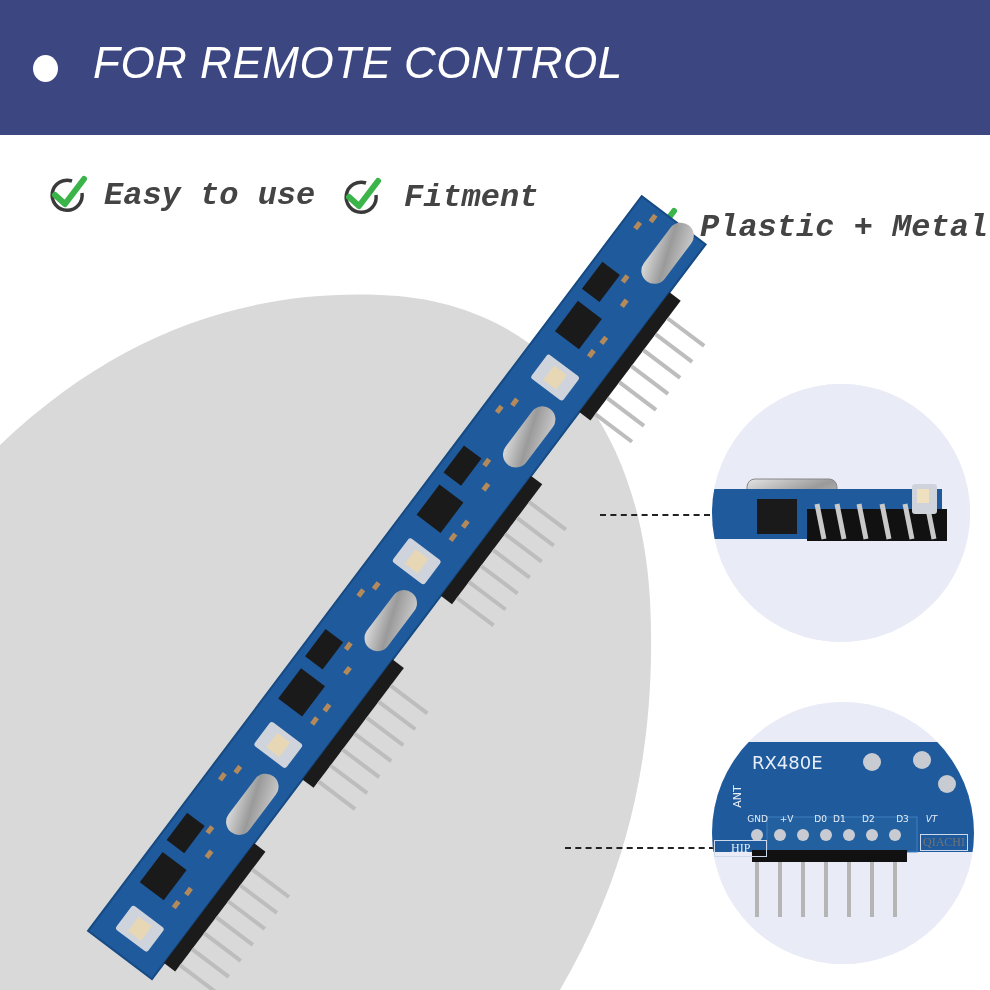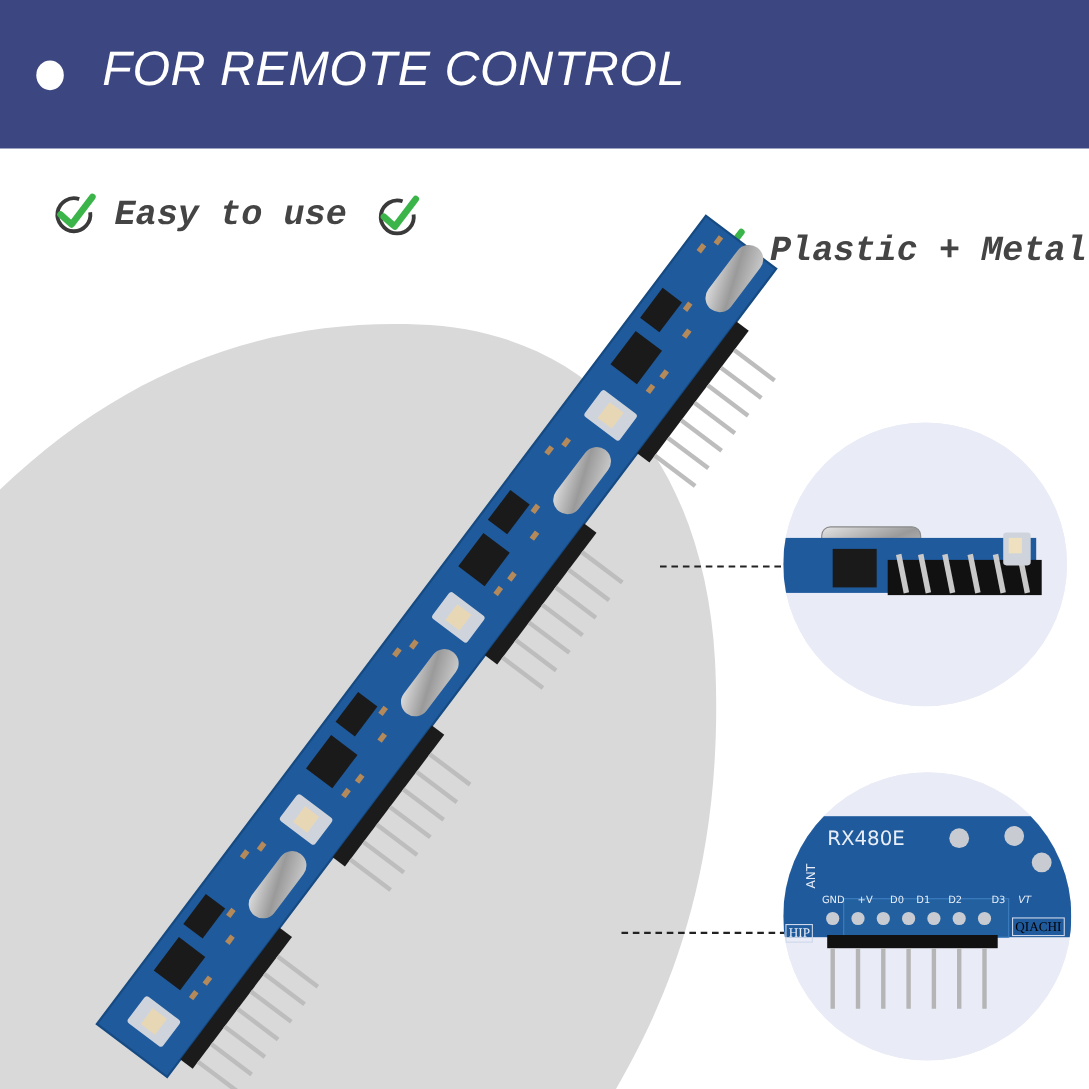--- a/index.html
+++ b/index.html
@@ -31,20 +31,21 @@
     <path d="M36 20 A15 15 0 1 1 26 8" fill="none" stroke="#3a3a3a" stroke-width="3.5"></path>
     <path d="M9 22 L19 31 L38 6" fill="none" stroke="#3bb54a" stroke-width="6" stroke-linecap="round" stroke-linejoin="round"></path>
   </svg>
   <span class="feature-label">Easy to use</span>
 </div>
 <div class="feature" style="left:340px;top:172px;">
   <svg viewBox="0 0 44 44">
     <path d="M36 20 A15 15 0 1 1 26 8" fill="none" stroke="#3a3a3a" stroke-width="3.5"></path>
     <path d="M9 22 L19 31 L38 6" fill="none" stroke="#3bb54a" stroke-width="6" stroke-linecap="round" stroke-linejoin="round"></path>
   </svg>
+  <span class="feature-label" style="margin-left:6px;">Fitment</span>
 </div>
 <div class="feature" style="left:636px;margin-top:32px;">
   <svg viewBox="0 0 44 44">
     <path d="M36 20 A15 15 0 1 1 26 8" fill="none" stroke="#3a3a3a" stroke-width="3.5"></path>
     <path d="M9 22 L19 31 L38 6" fill="none" stroke="#3bb54a" stroke-width="6" stroke-linecap="round" stroke-linejoin="round"></path>
   </svg>
   <span class="feature-label" style="margin-left:6px;">Plastic + Metal</span>
 </div>
 
 <svg class="bg-shape" width="990" height="990" viewBox="0 0 990 990">
@@ -142,21 +143,21 @@
       <line x1="137" y1="160" x2="137" y2="215"></line>
         <line x1="160" y1="160" x2="160" y2="215"></line>
       <line x1="183" y1="160" x2="183" y2="215"></line>
     </g>
   </svg>
   <div style="position:absolute;left:40px;top:50px;color:#e8eef7;font-family:'DejaVu Sans',sans-serif;font-size:18px;">RX480E</div>
   <div style="position:absolute;left:14px;top:88px;color:#e8eef7;font-family:'DejaVu Sans',sans-serif;font-size:11px;transform:rotate(-90deg);">ANT</div>
   <div style="position:absolute;left:34px;top:112px;display:flex;gap:6px;font-family:'DejaVu Sans',sans-serif;font-size:9px;color:#e8eef7;">
     <span style="width:23px;text-align:center;">GND</span>
     <span style="width:23px;text-align:center;">+V</span>
-    <span style="width:23px;text-align:center;">D0</span>
+    <span style="width:23px;text-align:right;">D0</span>
     <span style="width:23px;">D1</span>
     <span style="width:23px;text-align:left;">D2</span>
-    <span style="width:23px;text-align:right;">D3</span>
+    <span style="width:23px;text-align:center;">D3</span>
     <span style="width:23px;text-align:center;font-style:italic;">VT</span>
   </div>
-  <div style="position:absolute;left:2px;top:138px;color:#e8eef7;font-family:'Liberation Serif',serif;font-size:12px;border:1px solid #cdd8ea;padding:0 2px;">HIP</div>
-  <div style="position:absolute;left:208px;top:132px;color:#000000;font-family:'Liberation Serif',serif;font-size:12px;border:1px solid #cdd8ea;padding:0 2px;">QIACHI</div>
+  <div style="position:absolute;left:2px;top:138px;color:#e8eef7;font-family:'Liberation Serif',serif;font-size:12px;border:1px solid #cdd8ea;padding:0 16px;">HIP</div>
+  <div style="position:absolute;left:208px;top:132px;color:#737373;font-family:'Liberation Serif',serif;font-size:12px;border:1px solid #cdd8ea;padding:0 2px;">QIACHI</div>
 </div>
 
 </body></html>

